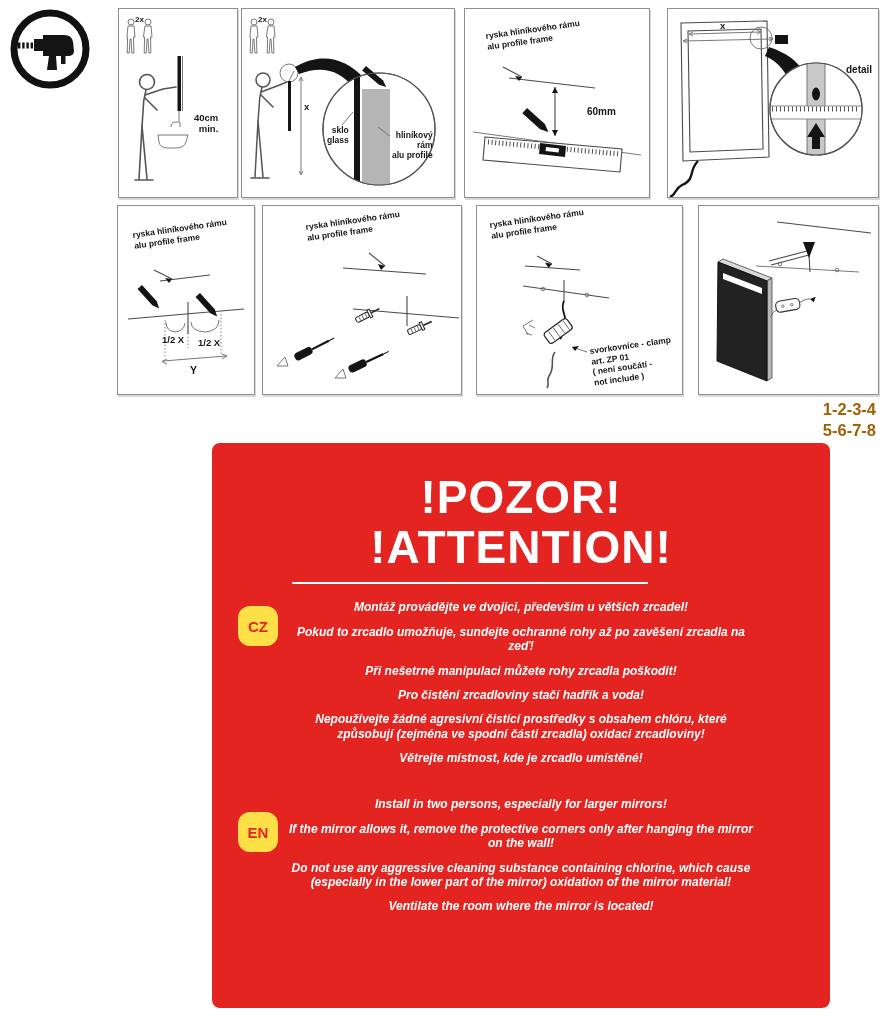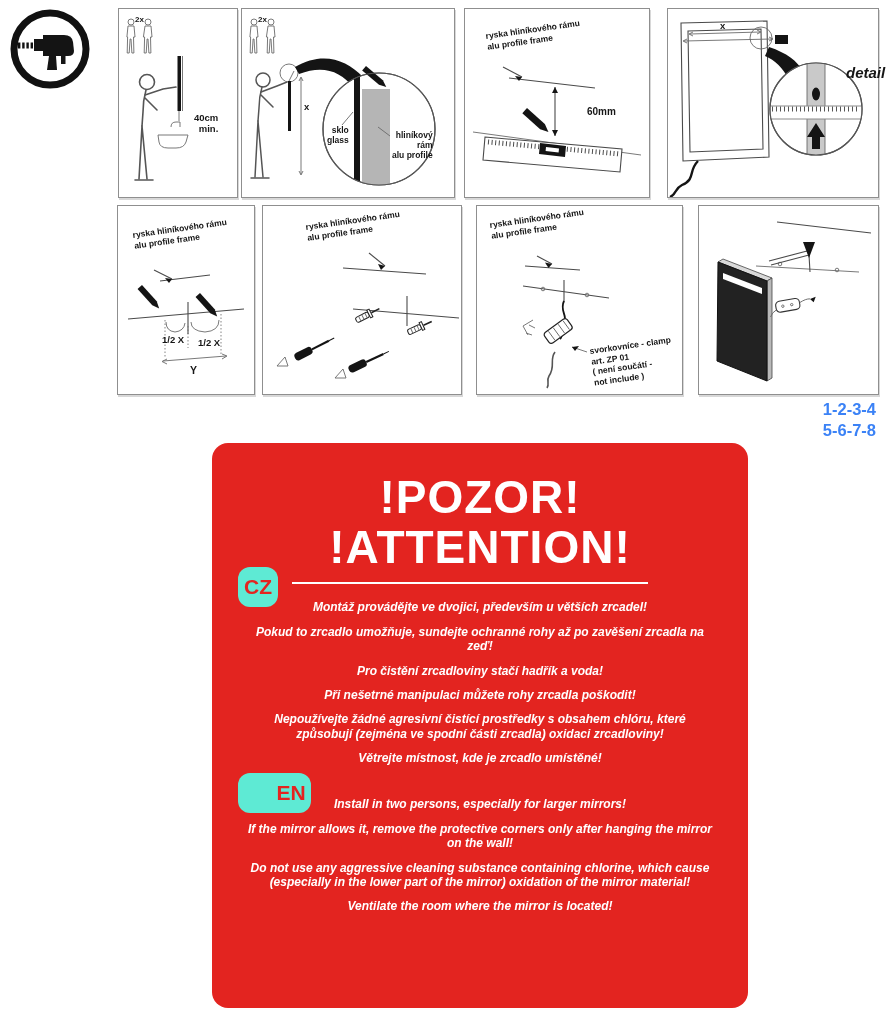--- a/index.html
+++ b/index.html
@@ -24,38 +24,38 @@
   .dim{font-size:9.5px;}
   .multiline{white-space:pre-line;line-height:1.15;text-align:right;}
   .ln{stroke:var(--line);stroke-width:1.1;fill:none;}
   .thin{stroke:#6a6a6a;stroke-width:0.9;fill:none;}
   .blk{fill:#141414;stroke:none;}
   
   .drill{position:absolute;left:4px;top:4px;}
   
   .steps{
     position:absolute;right:11px;top:399px;text-align:right;
-    font-weight:bold;font-size:16.5px;line-height:1.25;color:#3b82f6;
+    font-weight:bold;font-size:16.5px;line-height:1.25;color:#a16207;
   }
   
   .warning{
-    position:absolute;left:212px;top:443px;width:536px;height:565px;
-    background:var(--warning-red);border-radius:16px;color:#fff;text-align:center;
+    position:absolute;left:212px;top:443px;width:618px;height:565px;
+    background:var(--warning-red);border-radius:8px;color:#fff;text-align:center;
     box-sizing:border-box;
   }
   .warning .title{font-size:46px;font-weight:bold;line-height:1.08;letter-spacing:1px;margin:0;}
   .warning .title.first{padding-top:30px;}
   .warning .rule{height:2px;background:#fff;width:356px;margin:10px 0 16px 80px;}
   .lang-badge{
-    position:absolute;left:26px;width:40px;height:40px;background:#5eead4;border-radius:12px;
-    color:var(--warning-red);font-weight:bold;font-size:21px;
-    display:flex;align-items:center;justify-content:center;
+    position:absolute;left:26px;width:40px;height:40px;background:#fde047;border-radius:12px;
+    color:var(--warning-red);font-weight:bold;font-size:15px;
+    display:flex;align-items:center;justify-content:center;margin-top:39px;
   }
   .badge-cz{top:124px;}
-  .badge-en{top:330px;padding-left:33px;}
+  .badge-en{top:330px;}
   .warning p{
     font-size:12px;font-weight:bold;line-height:1.2;
     margin:0 auto 10px auto;max-width:465px;font-style:italic;
   }
   .warning p.en-first{margin-top:32px;}
 </style>
 </head>
 <body>
 
 <div class="drill">
@@ -200,21 +200,21 @@
       <line x1="157" y1="52" x2="157" y2="148" class="thin"></line>
       <rect x="102" y="97" width="92" height="13" fill="#fff" stroke="#8a8a8a" stroke-width="1"></rect>
       <line x1="104" y1="100" x2="192" y2="100" stroke="#555" stroke-width="5" stroke-dasharray="1 3"></line>
       <ellipse cx="148" cy="85" rx="4" ry="6.5" class="blk"></ellipse>
       <polygon points="148,114 139,128 144,128 144,140 152,140 152,128 157,128" class="blk"></polygon>
     </g>
     <circle cx="148" cy="100" r="46" fill="none" stroke="#555" stroke-width="1.2"></circle>
     <path d="M30,152 C20,162 28,170 14,176 C6,180 9,185 2,188" stroke="#141414" stroke-width="2.4" fill="none"></path>
   </svg>
   <span class="plabel dim" style="left:52px;top:11px;">x</span>
-  <span class="plabel" style="left:178px;top:55px;font-size:15px;font-style:italic;">detail</span>
+  <span class="plabel" style="left:178px;top:55px;font-size:10px;">detail</span>
 </div>
 
 <div class="panel" style="left:117px;top:205px;width:138px;">
   <svg width="136" height="188" viewBox="0 0 136 188">
     <g class="ln">
       <line x1="36" y1="64" x2="54" y2="73"></line>
       <line x1="42" y1="75" x2="92" y2="69"></line>
       <line x1="10" y1="113" x2="126" y2="103"></line>
       <line x1="70" y1="96" x2="70" y2="128"></line>
     </g>
@@ -355,22 +355,22 @@
 </div>
 
 <div class="warning">
   <h1 class="title first">!POZOR!</h1>
   <h1 class="title">!ATTENTION!</h1>
   <div class="rule"></div>
 
   <div class="lang-badge badge-cz">CZ</div>
   <p>Montáž provádějte ve dvojici, především u větších zrcadel!</p>
   <p>Pokud to zrcadlo umožňuje, sundejte ochranné rohy až po zavěšení zrcadla na zeď!</p>
+  <p>Při nešetrné manipulaci můžete rohy zrcadla poškodit!</p>
   <p>Pro čistění zrcadloviny stačí hadřík a voda!</p>
-  <p>Při nešetrné manipulaci můžete rohy zrcadla poškodit!</p>
   <p>Nepoužívejte žádné agresivní čistící prostředky s obsahem chlóru, které způsobují (zejména ve spodní části zrcadla) oxidaci zrcadloviny!</p>
   <p>Větrejte místnost, kde je zrcadlo umístěné!</p>
 
   <div class="lang-badge badge-en">EN</div>
   <p class="en-first">Install in two persons, especially for larger mirrors!</p>
   <p>If the mirror allows it, remove the protective corners only after hanging the mirror on the wall!</p>
   <p>Do not use any aggressive cleaning substance containing chlorine, which cause (especially in the lower part of the mirror) oxidation of the mirror material!</p>
   <p>Ventilate the room where the mirror is located!</p>
 </div>
 

